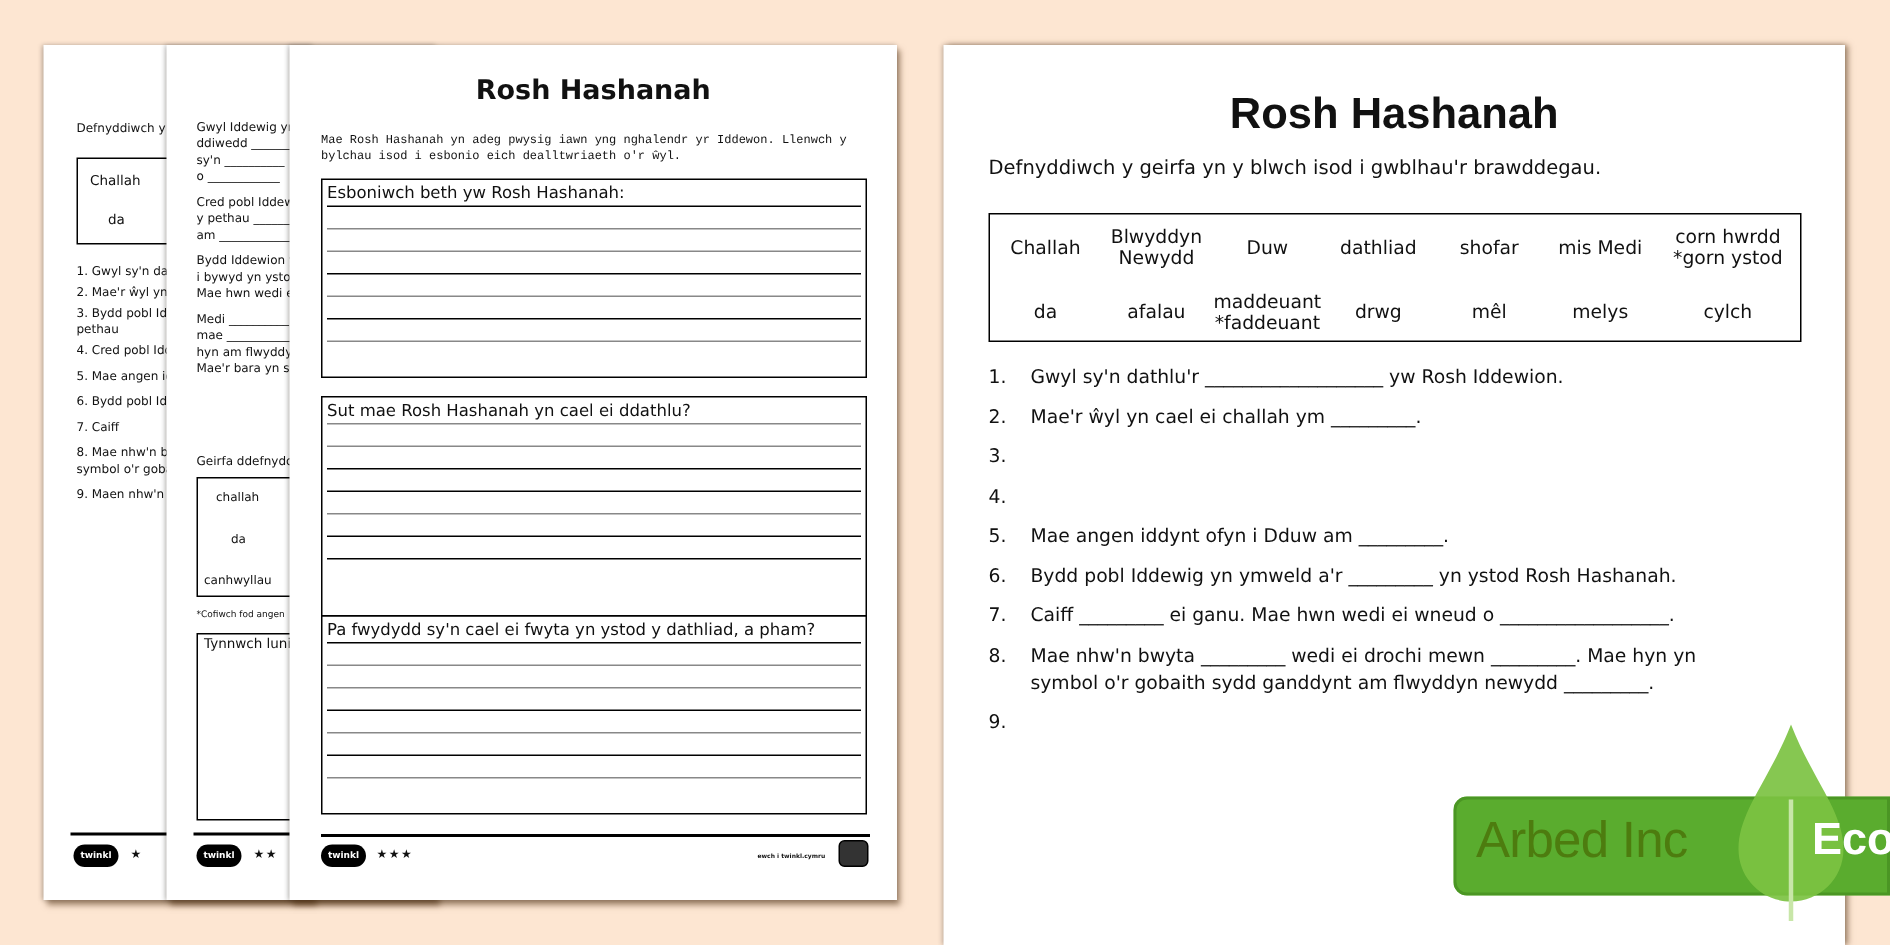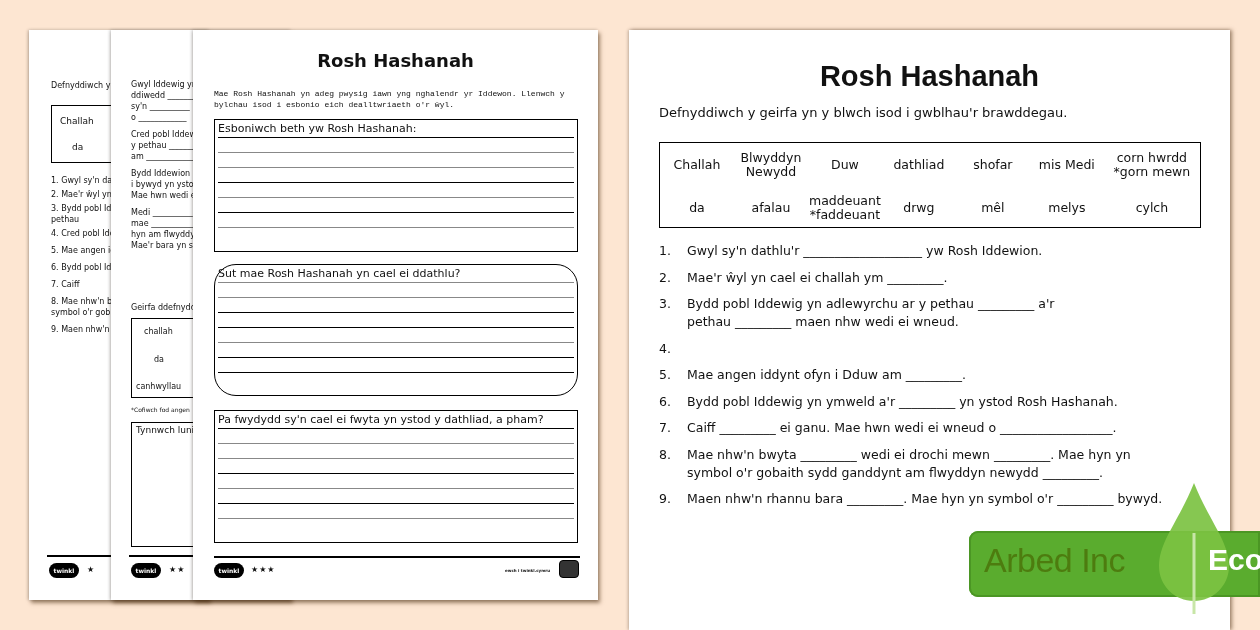--- a/index.html
+++ b/index.html
@@ -137,21 +137,21 @@
   <div class="qbox" style="top:89px;height:133px;">
     <div class="q">Esboniwch beth yw Rosh Hashanah:</div>
     <div class="ln dark"></div>
       <div class="ln"></div>
       <div class="ln"></div>
       <div class="ln dark"></div>
       <div class="ln"></div>
       <div class="ln dark"></div>
       <div class="ln"></div>
   </div>
-  <div class="qbox" style="top:234px;height:132px;border-radius:22px;">
+  <div class="qbox" style="top:234px;height:147px;">
     <div class="q">Sut mae Rosh Hashanah yn cael ei ddathlu?</div>
     <div class="ln"></div>
       <div class="ln"></div>
       <div class="ln dark"></div>
       <div class="ln dark"></div>
       <div class="ln"></div>
       <div class="ln dark"></div>
       <div class="ln dark"></div>
   </div>
   <div class="qbox" style="top:380px;height:133px;">
@@ -179,21 +179,21 @@
   <div class="wordbox">
     <div class="wordrow">
       <div class="wordcell" style="white-space:pre-line">Challah</div>
       <div class="wordcell" style="white-space:pre-line">Blwyddyn
 Newydd</div>
       <div class="wordcell" style="white-space:pre-line">Duw</div>
       <div class="wordcell" style="white-space:pre-line">dathliad</div>
       <div class="wordcell" style="white-space:pre-line">shofar</div>
       <div class="wordcell" style="white-space:pre-line">mis Medi</div>
       <div class="wordcell" style="white-space:pre-line;flex:1.3">corn hwrdd
-*gorn mewn</div>
+*gorn ystod</div>
     </div>
     <div class="wordrow">
       <div class="wordcell" style="white-space:pre-line">da</div>
       <div class="wordcell" style="white-space:pre-line">afalau</div>
       <div class="wordcell" style="white-space:pre-line">maddeuant
 *faddeuant</div>
       <div class="wordcell" style="white-space:pre-line">drwg</div>
       <div class="wordcell" style="white-space:pre-line">mêl</div>
       <div class="wordcell" style="white-space:pre-line">melys</div>
       <div class="wordcell" style="white-space:pre-line;flex:1.3">cylch</div>
@@ -204,22 +204,20 @@
     <div class="qrow">
         <span class="qnum">1.</span>
         <span class="qtext">Gwyl sy'n dathlu'r ___________________ yw Rosh Iddewion.</span>
       </div>
     <div class="qrow">
         <span class="qnum">2.</span>
         <span class="qtext">Mae'r ŵyl yn cael ei challah ym _________.</span>
       </div>
     <div class="qrow">
         <span class="qnum">3.</span>
-        <span class="qtext">Bydd pobl Iddewig yn adlewyrchu ar y pethau _________ a'r
-pethau _________ maen nhw wedi ei wneud.</span>
       </div>
     <div class="qrow">
         <span class="qnum">4.</span>
       </div>
     <div class="qrow">
         <span class="qnum">5.</span>
         <span class="qtext">Mae angen iddynt ofyn i Dduw am _________.</span>
       </div>
     <div class="qrow">
         <span class="qnum">6.</span>
@@ -229,21 +227,20 @@
         <span class="qnum">7.</span>
         <span class="qtext">Caiff _________ ei ganu. Mae hwn wedi ei wneud o __________________.</span>
       </div>
     <div class="qrow">
         <span class="qnum">8.</span>
         <span class="qtext">Mae nhw'n bwyta _________ wedi ei drochi mewn _________. Mae hyn yn
 symbol o'r gobaith sydd ganddynt am flwyddyn newydd _________.</span>
       </div>
     <div class="qrow">
         <span class="qnum">9.</span>
-        <span class="qtext">Maen nhw'n rhannu bara _________. Mae hyn yn symbol o'r _________ bywyd.</span>
       </div>
   </div>
 </div>
 
 <div class="eco">
   <div class="eco-bar"></div>
   <svg style="position:absolute;left:180px;top:0;" width="90" height="135" viewBox="0 0 90 135">
     <path d="M45 2 C 30 40, 10 60, 10 85 C 10 105, 26 120, 45 120 C 64 120, 80 105, 80 85 C 80 60, 60 40, 45 2 Z" fill="#7cc242" opacity="0.92"></path>
     <line x1="45" y1="52" x2="45" y2="133" stroke="#c8e6a8" stroke-width="3"></line>
   </svg>

